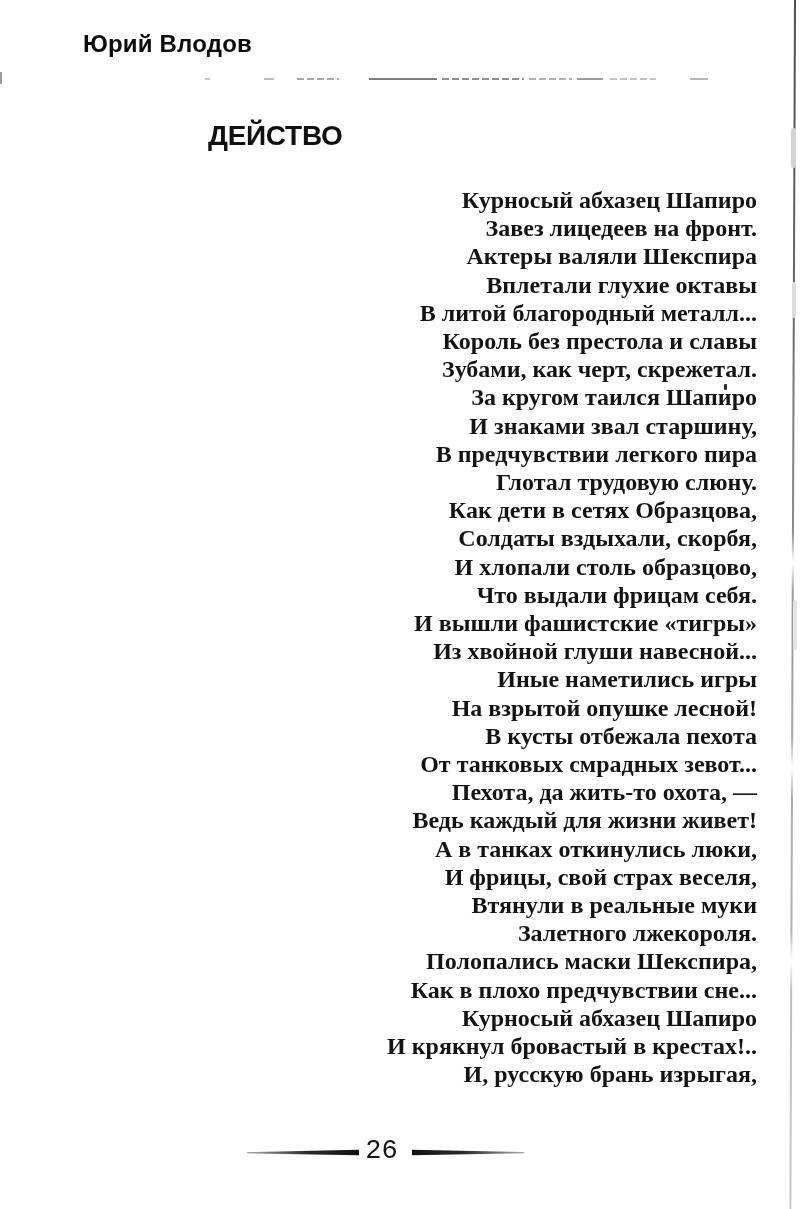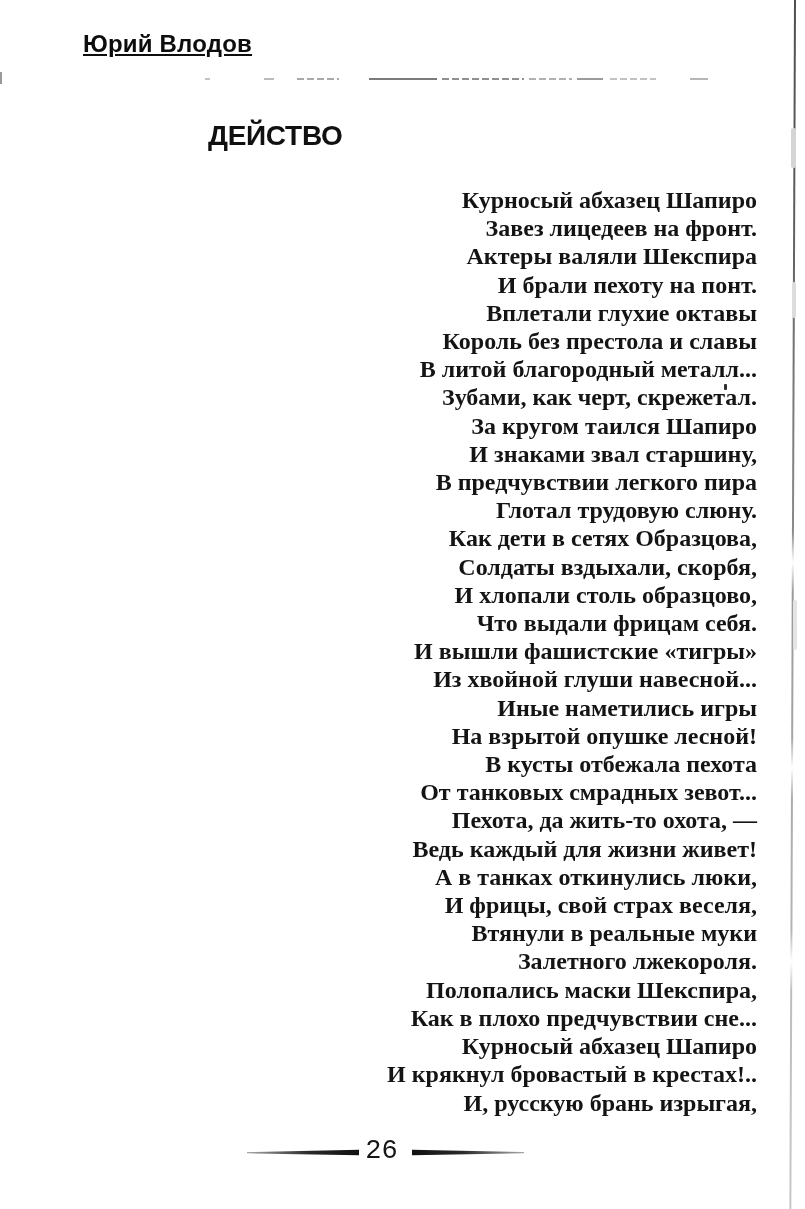--- a/index.html
+++ b/index.html
@@ -17,21 +17,20 @@
     background: #ffffff;
   }
   .author {
     position: absolute; left: 83px; top: 30px;
     font-family: "Liberation Sans", sans-serif;
     font-weight: bold;
     font-size: 24px;
     letter-spacing: 0.2px;
     color: #0d0d0d;
     white-space: nowrap;
-    text-decoration: underline;
   }
   .header-rule { position: absolute; left: 0; top: 0; }
   .rule-seg {
     position: absolute; top: 78px; height: 2px;
     background-clip: content-box;
   }
   .seg-dashed { 
     -webkit-mask-image: repeating-linear-gradient(90deg, #000 0 7px, transparent 7px 10px);
             mask-image: repeating-linear-gradient(90deg, #000 0 7px, transparent 7px 10px);
   }
@@ -112,27 +111,26 @@
   <h1 class="title">ДЕЙСТВО</h1>
 
   <div class="poem">
 
       <div class="poem-line">Курносый абхазец Шапиро</div>
 
       <div class="poem-line">Завез лицедеев на фронт.</div>
 
       <div class="poem-line">Актеры валяли Шекспира</div>
 
-      <div class="poem-line">И брали пехоту на понт.</div>
 
       <div class="poem-line">Вплетали глухие октавы</div>
 
+      <div class="poem-line">В литой благородный металл...</div>
+
       <div class="poem-line">Король без престола и славы</div>
-
-      <div class="poem-line">В литой благородный металл...</div>
 
       <div class="poem-line">Зубами, как черт, скрежетал.</div>
 
       <div class="poem-line">За кругом таился Шапиро</div>
 
       <div class="poem-line">И знаками звал старшину,</div>
 
       <div class="poem-line">В предчувствии легкого пира</div>
 
       <div class="poem-line">Глотал трудовую слюну.</div>

